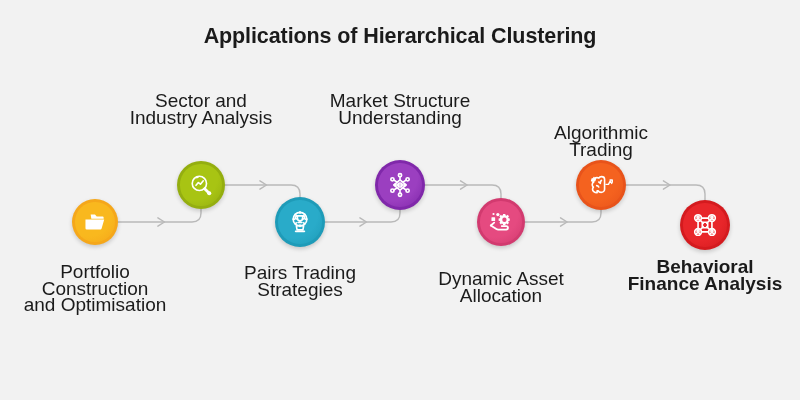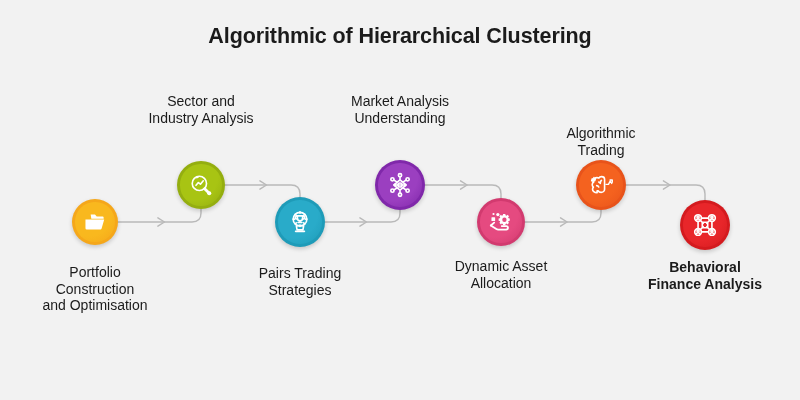--- a/index.html
+++ b/index.html
@@ -38,32 +38,32 @@
     border-radius: 50%;
     display: flex;
     align-items: center;
     justify-content: center;
   }
   .bubble svg { display: block; }
 
   .label {
     position: absolute;
     text-align: center;
-    font-size: 14px;
+    font-size: 19px;
     line-height: 16.5px;
     color: #1b1b1b;
     white-space: pre-line;
   }
 </style>
 </head>
 <body>
 
 <div id="stage">
 
-  <div id="title">Algorithmic of Hierarchical Clustering</div>
+  <div id="title">Applications of Hierarchical Clustering</div>
 
   <svg id="connectors" viewBox="0 0 800 400" xmlns="http://www.w3.org/2000/svg">
       <path d="M118 222 H192 Q201 222 201 213 V209" fill="none" stroke="#b9b9b9" stroke-width="1.4"></path>
       <path d="M157.88 217.8 L164.48 222 L157.88 226.2" fill="none" stroke="#b9b9b9" stroke-width="1.4" stroke-linecap="round" stroke-linejoin="round"></path>
       <path d="M225 185 H291 Q300 185 300 194 V197" fill="none" stroke="#b9b9b9" stroke-width="1.4"></path>
       <path d="M259.92 180.8 L266.52000000000004 185 L259.92 189.2" fill="none" stroke="#b9b9b9" stroke-width="1.4" stroke-linecap="round" stroke-linejoin="round"></path>
       <path d="M325 222 H391 Q400 222 400 213 V210" fill="none" stroke="#b9b9b9" stroke-width="1.4"></path>
       <path d="M359.92 217.8 L366.52000000000004 222 L359.92 226.2" fill="none" stroke="#b9b9b9" stroke-width="1.4" stroke-linecap="round" stroke-linejoin="round"></path>
       <path d="M425 185 H492 Q501 185 501 194 V198" fill="none" stroke="#b9b9b9" stroke-width="1.4"></path>
       <path d="M460.54 180.8 L467.14000000000004 185 L460.54 189.2" fill="none" stroke="#b9b9b9" stroke-width="1.4" stroke-linecap="round" stroke-linejoin="round"></path>
@@ -139,42 +139,42 @@
           <circle cx="5" cy="6.8" r="1.5"></circle>
                   <circle cx="19" cy="6.8" r="1.5"></circle>
           <circle cx="5" cy="17.2" r="1.5"></circle>
                   <circle cx="19" cy="17.2" r="1.5"></circle>
           <circle cx="12" cy="12" r="1.9"></circle>
         </g>
       </svg>
             </span>
           </div>
         </div>
-        <div class="label" style="width: 200px; left: 300px; top: 93px;">Market Analysis
+        <div class="label" style="width: 200px; left: 300px; top: 93px;">Market Structure
 Understanding</div>
       </div>
       <div class="node">
         <div class="bubble" style="left: 477px; top: 198px; width: 48px; height: 48px; background: rgb(210, 58, 111);">
           <div class="inner" style="width: 41.6px; height: 41.6px; background: radial-gradient(circle at 34% 30%, rgb(229, 74, 128) 0%, rgb(229, 74, 128) 58%, rgb(210, 58, 111) 100%);">
             <span style="line-height: 0;">
               <svg width="26" height="26" viewBox="0 0 24 24">
         <rect x="3.2" y="7.6" width="3.4" height="3.4" rx="0.5" fill="#fff"></rect>
         <circle cx="9.1" cy="5.1" r="1.5" fill="#fff"></circle>
         <circle cx="5.1" cy="4.6" r="1" fill="#fff"></circle>
         <g fill="#fff">
           <path d="M16.2 5.8l1 .35.75-.85 1.5 1.5-.85.75.35 1 1.15.2v2.1l-1.15.2-.35 1 .85.75-1.5 1.5-.75-.85-1 .35-.2 1.15h-2.1l-.2-1.15-1-.35-.75.85-1.5-1.5.85-.75-.35-1-1.15-.2v-2.1l1.15-.2.35-1-.85-.75 1.5-1.5.75.85 1-.35.2-1.15h2.1z"></path>
         </g>
         <circle cx="15.15" cy="9.9" r="2" fill="#e54a80"></circle>
         <path d="M2.6 15.2l5.1 3.3c.5.33 1.1.5 1.7.5h7.4a1.6 1.6 0 0 0 0-3.2h-4.1" stroke="#fff" stroke-width="1.7" fill="none" stroke-linecap="round" stroke-linejoin="round"></path>
         <path d="M2.6 15.2l3.1-2.6" stroke="#fff" stroke-width="1.7" fill="none" stroke-linecap="round"></path>
       </svg>
             </span>
           </div>
         </div>
-        <div class="label" style="width: 190px; left: 406px; top: 258px;">Dynamic Asset
+        <div class="label" style="width: 190px; left: 406px; top: 271px;">Dynamic Asset
 Allocation</div>
       </div>
       <div class="node">
         <div class="bubble" style="left: 576px; top: 160px; width: 50px; height: 50px; background: rgb(232, 83, 26);">
           <div class="inner" style="width: 43.6px; height: 43.6px; background: radial-gradient(circle at 34% 30%, rgb(244, 98, 31) 0%, rgb(244, 98, 31) 58%, rgb(232, 83, 26) 100%);">
             <span style="line-height: 0;">
               <svg width="26" height="26" viewBox="0 0 24 24">
         <g stroke="#fff" fill="none" stroke-width="1.5" stroke-linecap="round" stroke-linejoin="round">
           <path d="M8.4 19.2c-2.6 0-4.2-1.5-4.2-3.3 0-.8.3-1.5.8-2-.7-.5-1.1-1.3-1.1-2.2 0-1 .5-1.9 1.4-2.4-.2-.4-.3-.8-.3-1.2 0-1.6 1.5-2.9 3.3-2.9.6 0 1.2.15 1.7.4.45-.8 1.4-1.35 2.5-1.35 1.55 0 2.8 1.1 2.8 2.45v9.2c0 1.6-1.45 2.9-3.2 2.9-1.2 0-2.25-.6-2.8-1.5-.25.1-.55.15-.9.15z"></path>
           <path d="M9.9 9.3c.8 0 1.5.5 1.5 1.2M8 12.6c.9 0 1.6.5 1.9 1.2M12.4 7.8c-.5.4-.8 1-.8 1.6"></path>

